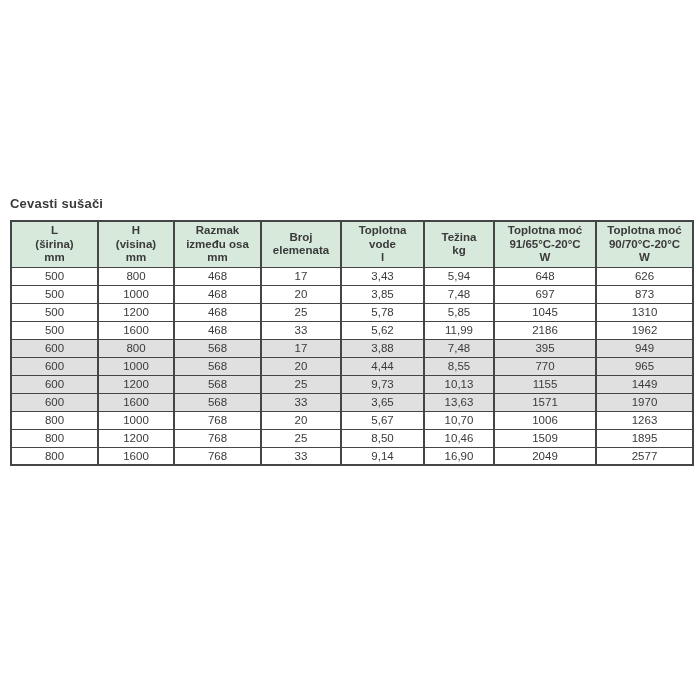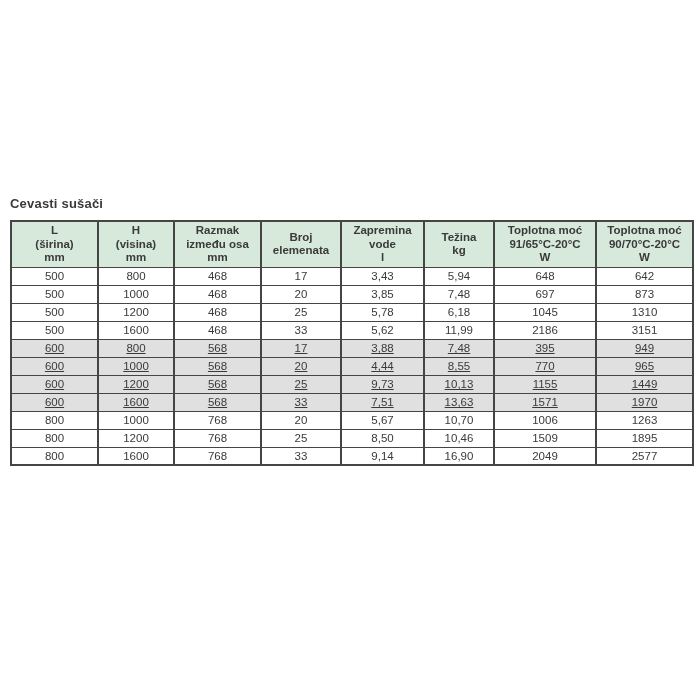--- a/index.html
+++ b/index.html
@@ -60,21 +60,21 @@
     line-height: 13.5px;
     padding: 2px 1px;
   }
   td {
     background: var(--row-bg);
     height: 18px;
     font-size: 11.5px;
     font-weight: normal;
     padding: 0 2px;
   }
-  tr.shaded td { background: var(--shaded-row-bg); text-decoration: underline; }
+  tr.shaded td { background: var(--shaded-row-bg); }
 </style>
 </head>
 <body>
 
 <div class="page">
   <div class="title">Cevasti sušači</div>
 
   <div class="table-wrap">
     <table>
       <colgroup>
@@ -102,21 +102,21 @@
             <th>
               <div>Razmak</div>
               <div>između osa</div>
               <div>mm</div>
             </th>
             <th>
               <div>Broj</div>
               <div>elemenata</div>
             </th>
             <th>
-              <div>Zapremina</div>
+              <div>Toplotna</div>
               <div>vode</div>
               <div>l</div>
             </th>
             <th>
               <div>Težina</div>
               <div>kg</div>
             </th>
             <th>
               <div>Toplotna moć</div>
               <div>91/65°C-20°C</div>
@@ -131,51 +131,51 @@
       </thead>
       <tbody>
           <tr>
             <td>500</td>
             <td>800</td>
             <td>468</td>
             <td>17</td>
             <td>3,43</td>
             <td>5,94</td>
             <td>648</td>
-            <td>642</td>
+            <td>626</td>
           </tr>
           <tr>
             <td>500</td>
             <td>1000</td>
             <td>468</td>
             <td>20</td>
             <td>3,85</td>
             <td>7,48</td>
             <td>697</td>
             <td>873</td>
           </tr>
           <tr>
             <td>500</td>
             <td>1200</td>
             <td>468</td>
             <td>25</td>
             <td>5,78</td>
-            <td>6,18</td>
+            <td>5,85</td>
             <td>1045</td>
             <td>1310</td>
           </tr>
           <tr>
             <td>500</td>
             <td>1600</td>
             <td>468</td>
             <td>33</td>
             <td>5,62</td>
             <td>11,99</td>
             <td>2186</td>
-            <td>3151</td>
+            <td>1962</td>
           </tr>
           <tr class="shaded">
             <td>600</td>
             <td>800</td>
             <td>568</td>
             <td>17</td>
             <td>3,88</td>
             <td>7,48</td>
             <td>395</td>
             <td>949</td>
@@ -198,21 +198,21 @@
             <td>9,73</td>
             <td>10,13</td>
             <td>1155</td>
             <td>1449</td>
           </tr>
           <tr class="shaded">
             <td>600</td>
             <td>1600</td>
             <td>568</td>
             <td>33</td>
-            <td>7,51</td>
+            <td>3,65</td>
             <td>13,63</td>
             <td>1571</td>
             <td>1970</td>
           </tr>
           <tr>
             <td>800</td>
             <td>1000</td>
             <td>768</td>
             <td>20</td>
             <td>5,67</td>

